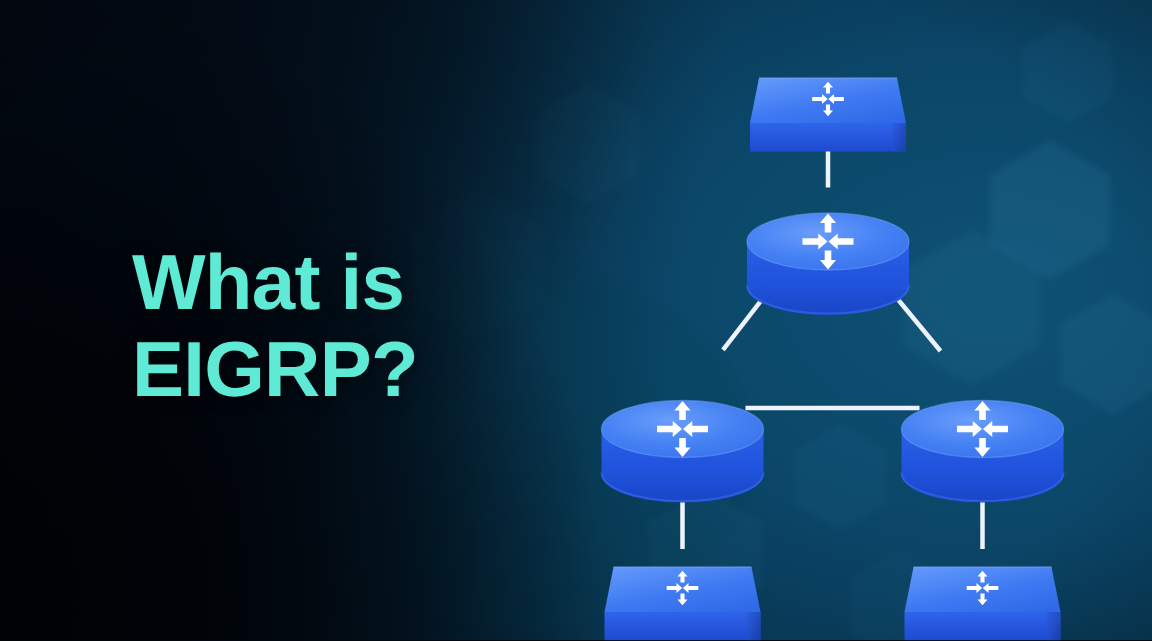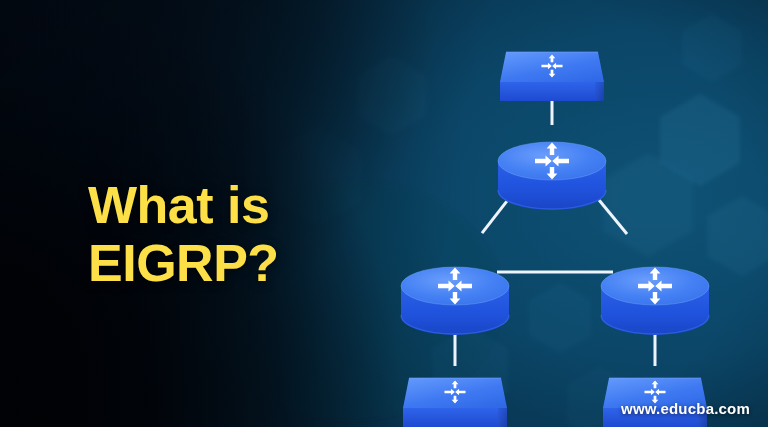--- a/index.html
+++ b/index.html
@@ -37,28 +37,27 @@
     background:
       radial-gradient(ellipse 780px 520px at 50% 50%, rgba(0,0,0,0) 48%, rgba(0,0,0,0.28) 78%, rgba(0,0,0,0.55) 100%);
   }
   .hexes { position: absolute; inset: 0; }
 
   
   .headline {
     position: absolute;
     left: 88px;
     top: 160px;
-    color: #fde047;
+    color: #5eead4;
     font-size: 52px;
     line-height: 58px;
     font-weight: bold;
     letter-spacing: -0.5px;
     text-shadow: 0 2px 10px rgba(0,0,0,0.55);
     white-space: pre-line;
-    margin-top: 16px;
   }
 
   
   .watermark {
     position: absolute;
     right: 18px;
     bottom: 10px;
     color: #ffffff;
     font-size: 15px;
     font-weight: bold;
@@ -383,15 +382,14 @@
     </g>
   </svg>
           </div>
         </div>
       </div>
   </div>
 
   <div class="headline">What is
 EIGRP?</div>
 
-  <div class="watermark">www.educba.com</div>
 
 </div>
 
 </body></html>

